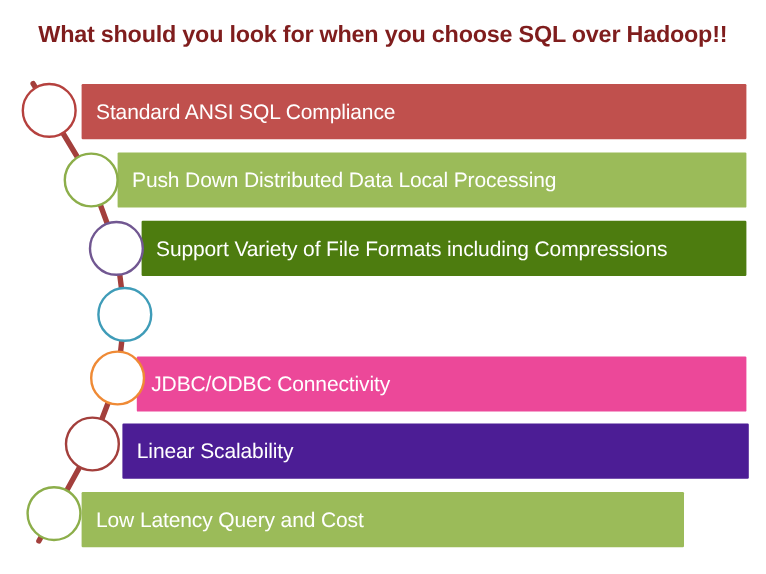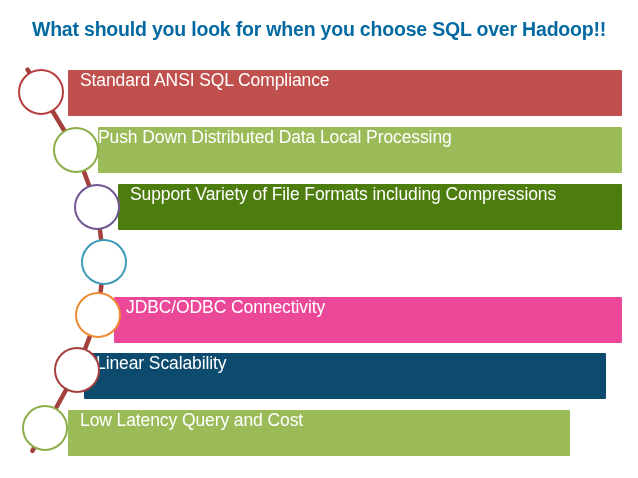--- a/index.html
+++ b/index.html
@@ -20,37 +20,38 @@
     background: #ffffff;
   }
   #title {
     position: absolute;
     left: 0;
     top: 18px;
     width: 638px;
     text-align: center;
     font-size: 19.5px;
     font-weight: bold;
-    color: #0369a1;
+    color: #7f1d1d;
     letter-spacing: -0.2px;
     white-space: nowrap;
   }
   #diagram {
     position: absolute;
     left: 0;
     top: 0;
     width: 638px;
     height: 478px;
   }
   .bar {
     position: absolute;
     height: 46px;
     border-radius: 1px;
     box-sizing: border-box;
     display: flex;
+    align-items: center;
   }
   .bar-label {
     color: #ffffff;
     font-size: 17.5px;
     font-weight: normal;
     white-space: nowrap;
     letter-spacing: -0.1px;
   }
   .node {
     position: absolute;
@@ -78,34 +79,34 @@
 
   <svg class="connector-layer" viewBox="0 0 638 478" xmlns="http://www.w3.org/2000/svg">
     <polyline id="connector-path" fill="none" stroke="#a33f3c" stroke-width="4.5" stroke-linecap="round" stroke-linejoin="round" points="27.6,69.7 41.0,92.0 76.0,150.0 97.0,207.0 104.0,262.0 98.0,315.0 77.0,370.0 45.0,428.0 32.4,450.8"></polyline>
   </svg>
 
   <div id="diagram">
       <div class="bar" style="left: 68px; top: 70px; width: 554px; background: rgb(192, 80, 77); padding-left: 12px;">
         <span class="bar-label">Standard ANSI SQL Compliance</span>
       </div>
       <div class="node" style="left: 18px; top: 69px; width: 46px; height: 46px; border-color: rgb(181, 65, 62);"></div>
-      <div class="bar" style="left: 98px; top: 127px; width: 524px; background: rgb(155, 187, 89); padding-left: 0;">
+      <div class="bar" style="left: 98px; top: 127px; width: 524px; background: rgb(155, 187, 89); padding-left: 12px;">
         <span class="bar-label">Push Down Distributed Data Local Processing</span>
       </div>
       <div class="node" style="left: 53px; top: 127px; width: 46px; height: 46px; border-color: rgb(140, 174, 74);"></div>
       <div class="bar" style="left: 118px; top: 184px; width: 504px; background: #4d7c0f; padding-left: 12px;">
         <span class="bar-label">Support Variety of File Formats including Compressions</span>
       </div>
       <div class="node" style="left: 74px; top: 184px; width: 46px; height: 46px; border-color: rgb(113, 87, 145);"></div>
       <div class="node" style="left: 81px; top: 239px; width: 46px; height: 46px; border-color: rgb(63, 156, 184);"></div>
       <div class="bar" style="left: 114px; top: 297px; width: 508px; background: #ec4899; padding-left: 12px;">
         <span class="bar-label">JDBC/ODBC Connectivity</span>
       </div>
       <div class="node" style="left: 75px; top: 292px; width: 46px; height: 46px; border-color: rgb(239, 138, 53);"></div>
-      <div class="bar" style="left: 84px; top: 353px; width: 522px; background: #0c4a6e; padding-left: 12px;">
+      <div class="bar" style="left: 102px; top: 353px; width: 522px; background: #4c1d95; padding-left: 12px;">
         <span class="bar-label">Linear Scalability</span>
       </div>
       <div class="node" style="left: 54px; top: 347px; width: 46px; height: 46px; border-color: rgb(163, 63, 60);"></div>
       <div class="bar" style="left: 68px; top: 410px; width: 502px; background: rgb(155, 187, 89); padding-left: 12px;">
         <span class="bar-label">Low Latency Query and Cost</span>
       </div>
       <div class="node" style="left: 22px; top: 405px; width: 46px; height: 46px; border-color: rgb(140, 174, 74);"></div>
     </div>
 
 </div>

